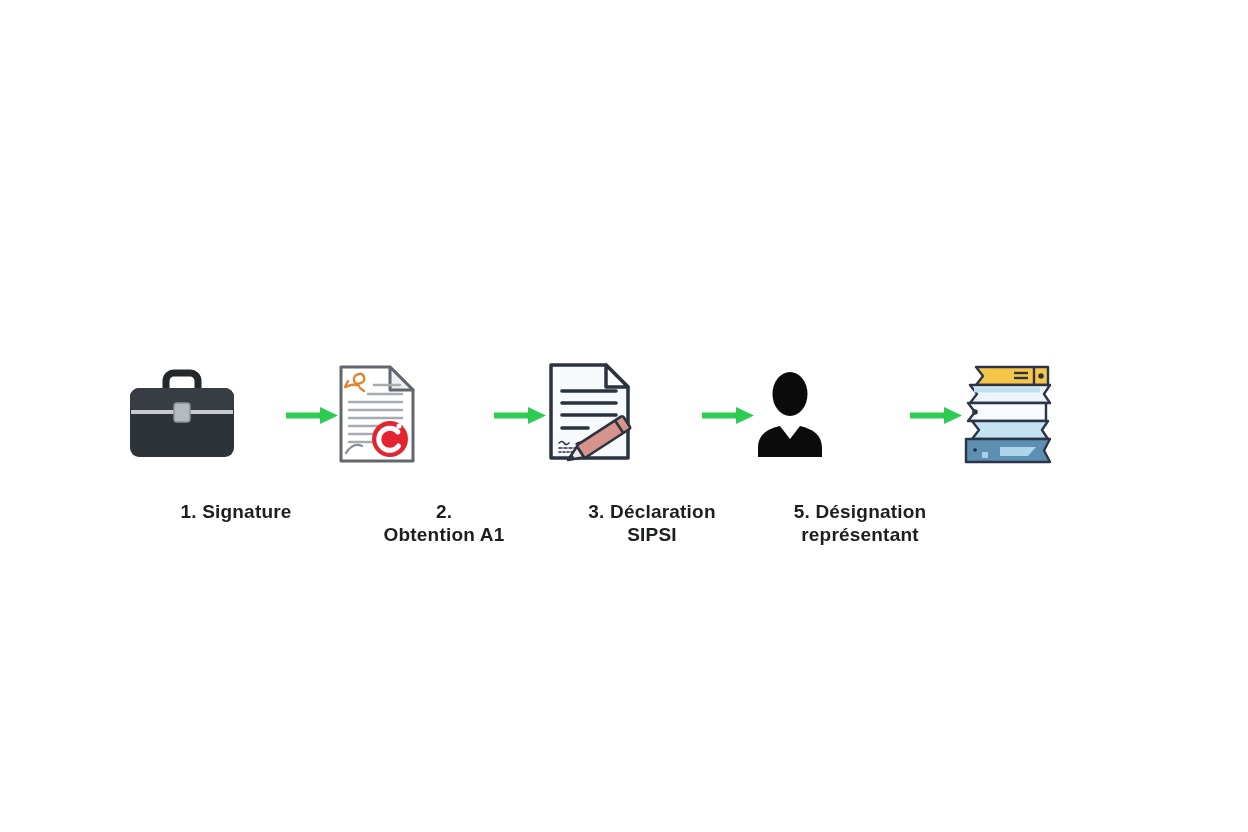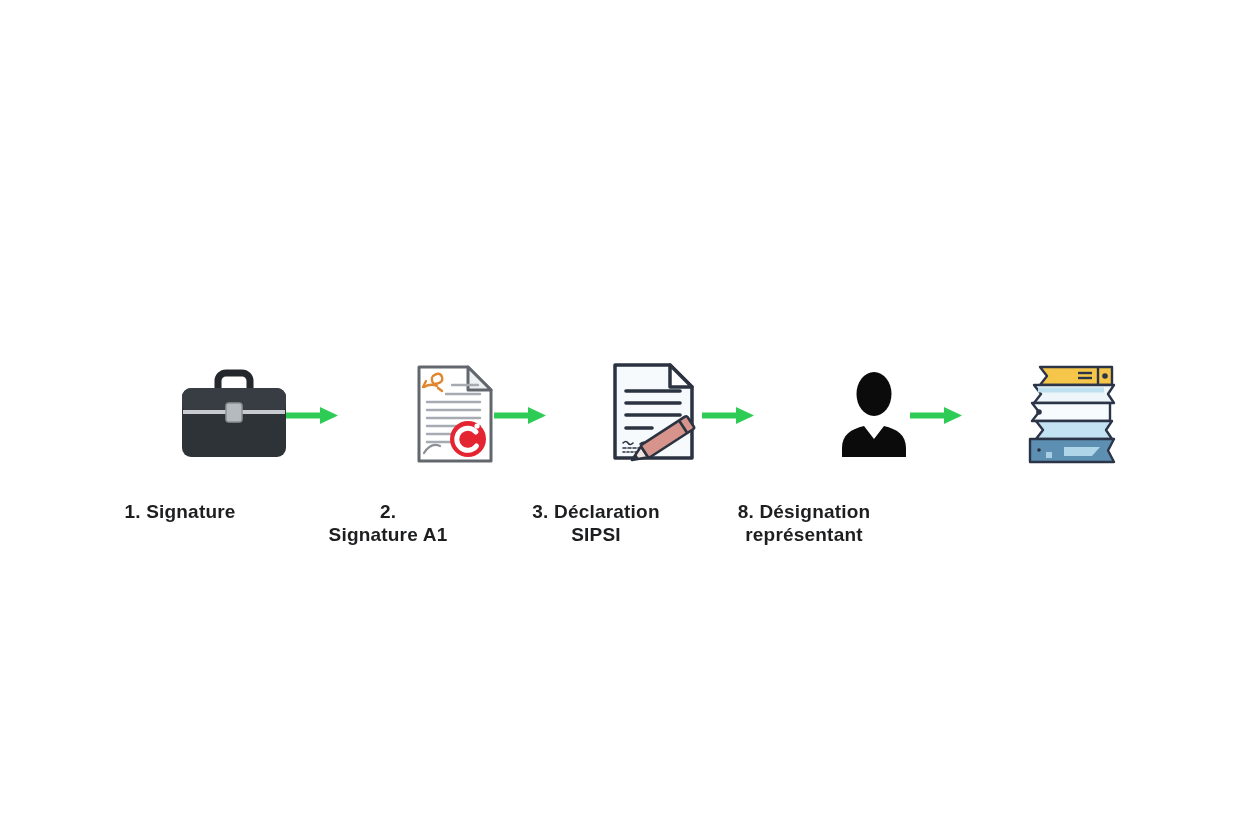--- a/index.html
+++ b/index.html
@@ -15,21 +15,21 @@
     top: 358px;
     left: 50%;
     transform: translateX(-50%);
     display: flex;
     align-items: flex-start;
   }
   .step {
     width: 156px;
     display: flex;
     flex-direction: column;
-    align-items: flex-end;
+    align-items: flex-start;
   }
   .icon-box {
     height: 112px;
     display: flex;
     align-items: center;
     justify-content: center;
   }
   .label {
     margin-top: 30px;
     width: 212px;
@@ -96,21 +96,21 @@
           <line x1="11" y1="78" x2="40" y2="78"></line>
         </g>
         <path d="M8 89 q7 -11 16 -7" stroke="#8b9097" stroke-width="2.2" fill="none" stroke-linecap="round"></path>
         <circle cx="52" cy="75" r="18" fill="#e42430"></circle>
         <path d="M60 68 A11 11 0 1 0 60.5 82" stroke="#ffffff" stroke-width="5" fill="none" stroke-linecap="round"></path>
         <circle cx="61" cy="62" r="2.6" fill="#ffffff"></circle>
       </svg>
     </div>
     <div class="label">
       <span class="line">2.</span>
-      <span class="line">Signature A1</span>
+      <span class="line">Obtention A1</span>
     </div>
   </div>
 
   <div class="arrow">
     <svg width="52" height="21" viewBox="0 0 52 21">
       <path d="M0 7.5 H34 V2 L52 10.5 L34 19 V13.5 H0 Z" fill="#2ecc54"></path>
     </svg>
   </div>
 
   <div class="step">
@@ -151,21 +151,21 @@
   </div>
 
   <div class="step">
     <div class="icon-box">
       <svg width="72" height="86" viewBox="0 0 72 86">
         <ellipse cx="36" cy="23" rx="17.5" ry="22" fill="#0b0b0c"></ellipse>
         <path d="M4 86 V77 C4 64 13 58 26 55 L36 68 L46 55 C59 58 68 64 68 77 V86 Z" fill="#0b0b0c"></path>
       </svg>
     </div>
     <div class="label">
-      <span class="line">8. Désignation</span>
+      <span class="line">5. Désignation</span>
       <span class="line">représentant</span>
     </div>
   </div>
 
   <div class="arrow">
     <svg width="52" height="21" viewBox="0 0 52 21">
       <path d="M0 7.5 H34 V2 L52 10.5 L34 19 V13.5 H0 Z" fill="#2ecc54"></path>
     </svg>
   </div>
 

